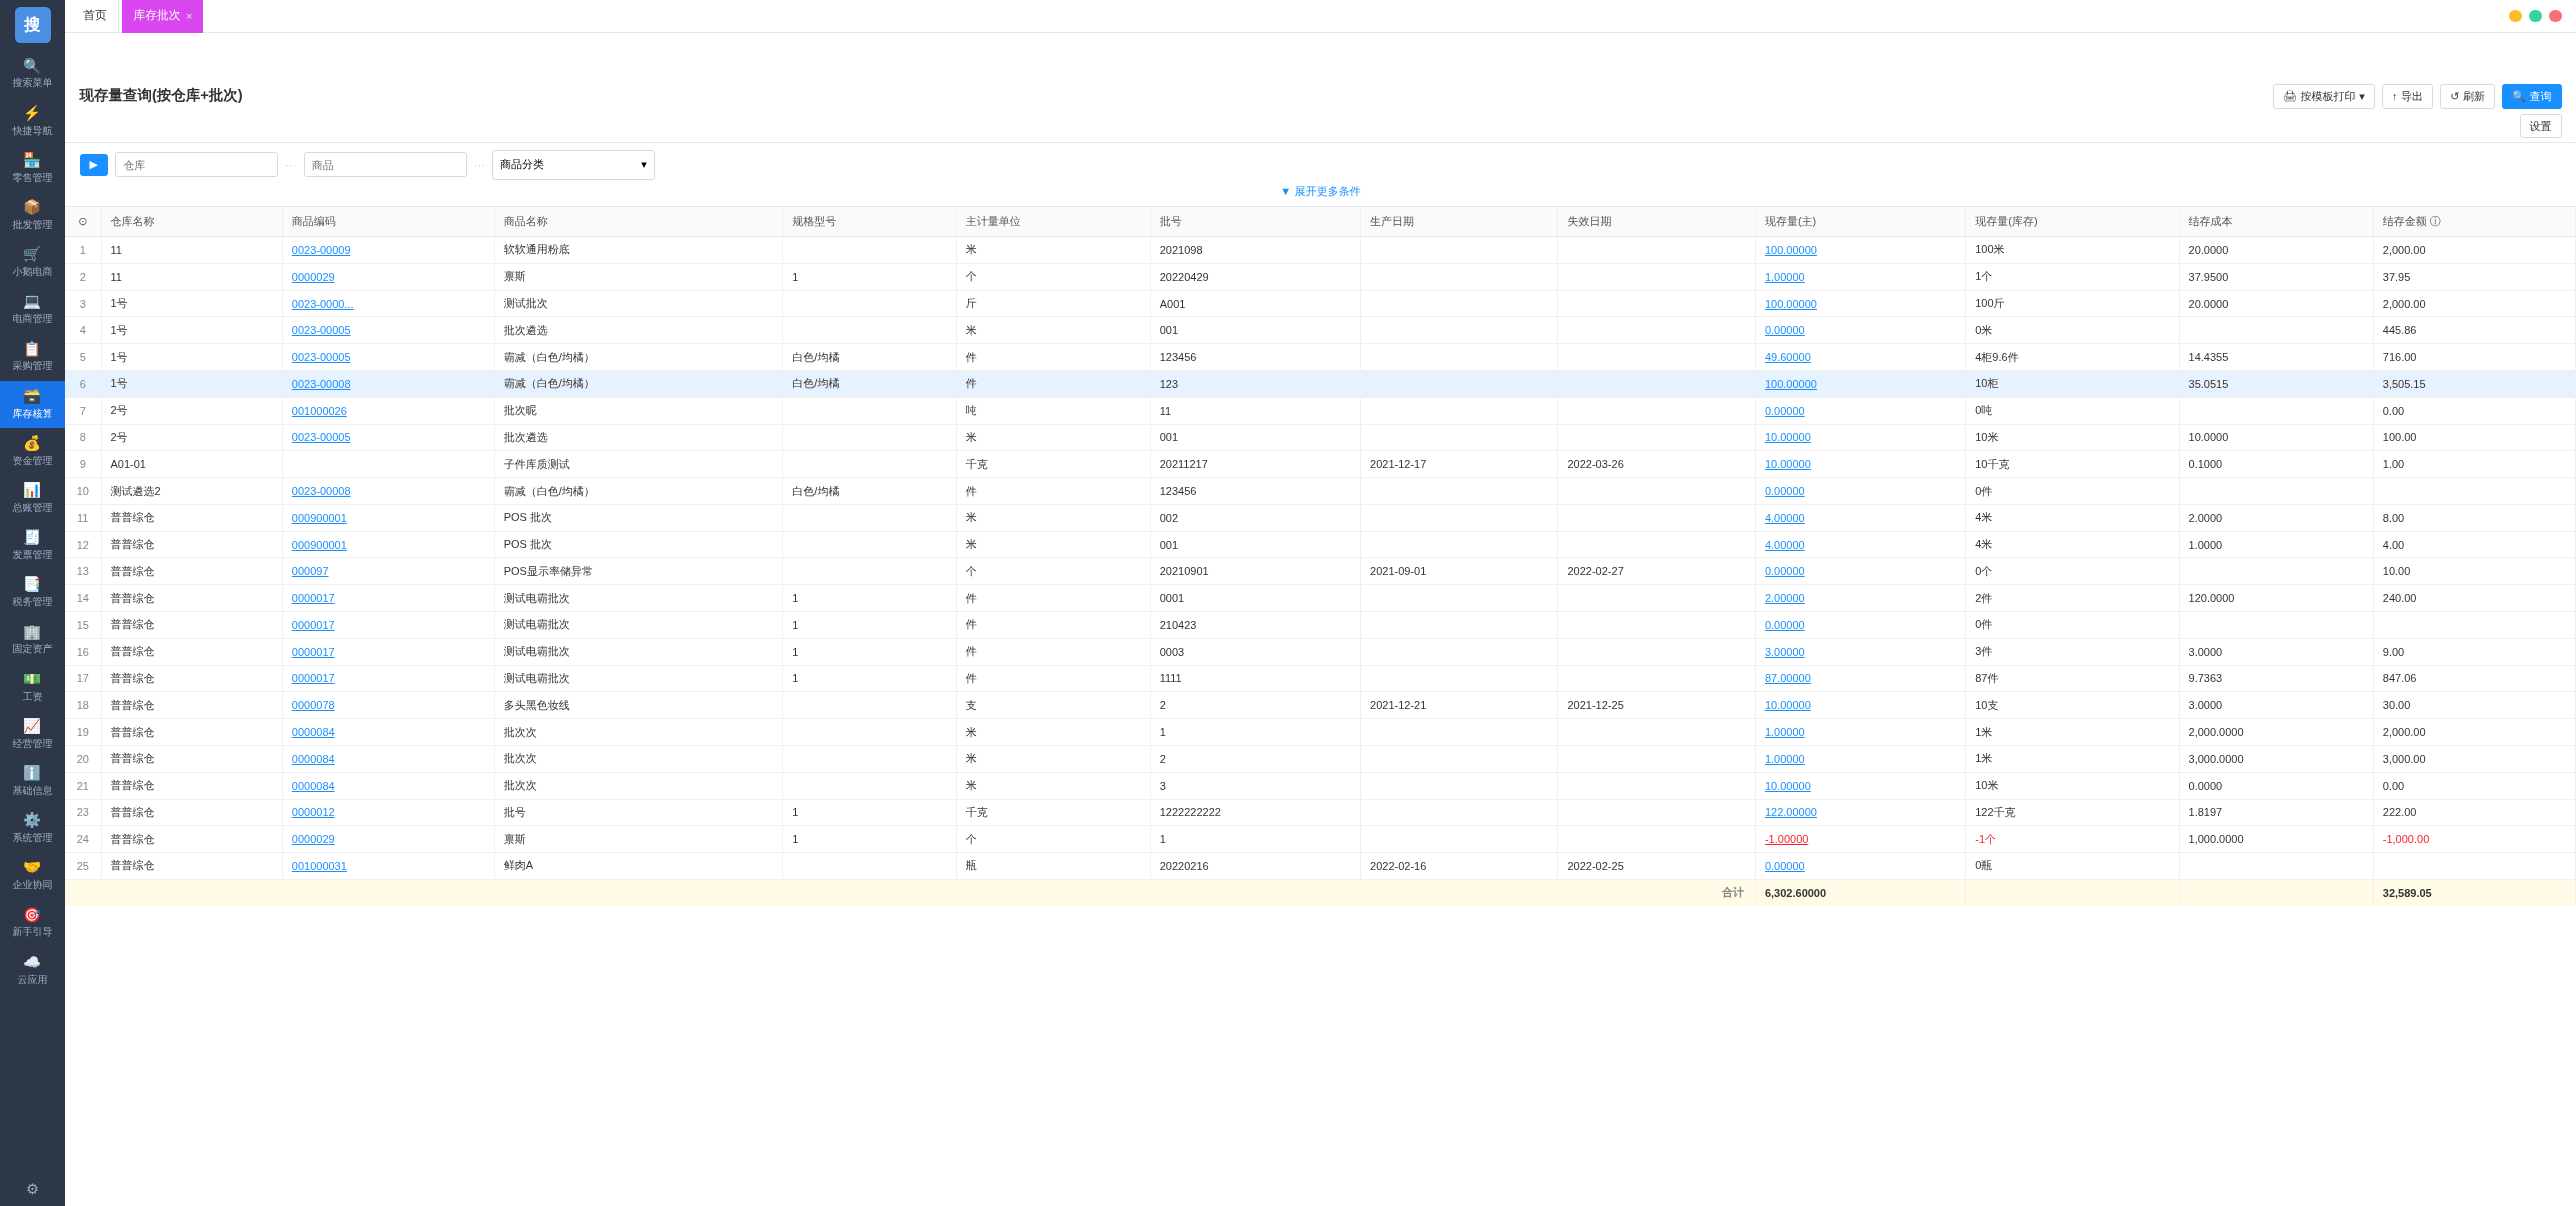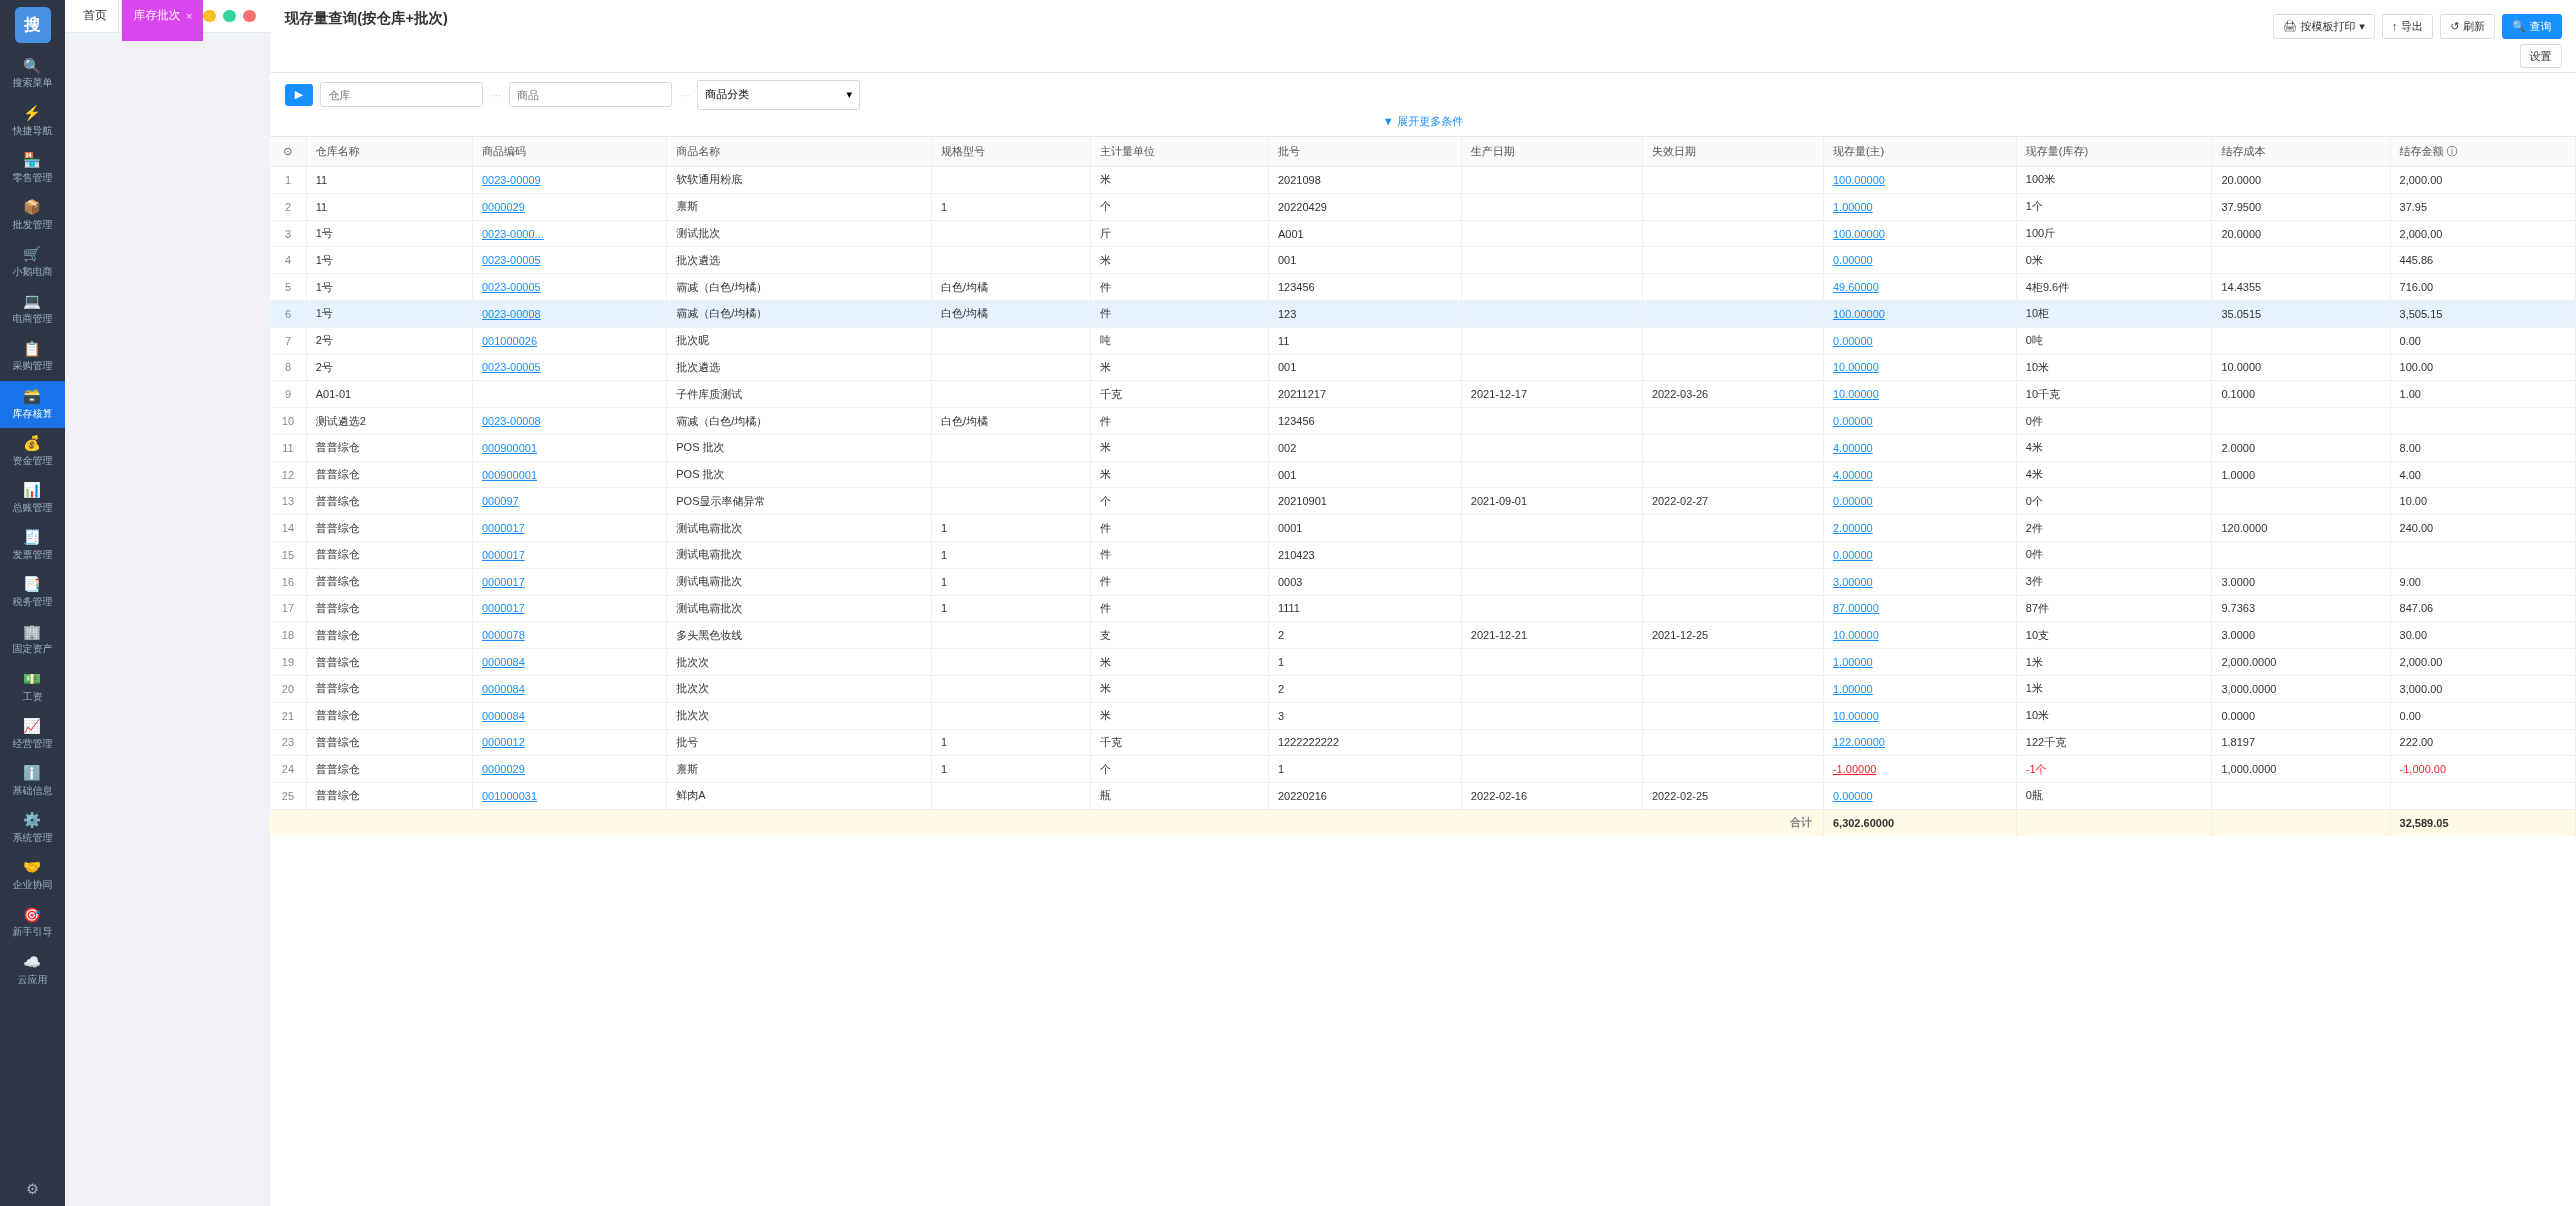--- a/index.html
+++ b/index.html
@@ -56,20 +56,21 @@
     }
     .sidebar-bottom {
       margin-top: auto;
       width: 100%;
     }
 
     
     .main-content {
       flex: 1;
       display: flex;
+      flex-direction: column;
       overflow: hidden;
     }
 
     
     .top-nav {
       background: #fff;
       border-bottom: 0.9px solid #e2e8f0;
       display: flex;
       align-items: center;
       height: 33px;
@@ -370,21 +371,21 @@
     <div class="window-controls">
       <div class="win-btn win-min"></div>
       <div class="win-btn win-max"></div>
       <div class="win-btn win-close"></div>
     </div>
   </div>
 
   <div class="page-area">
 
     <div class="page-header">
-      <div style="display:flex; align-items:flex-start; justify-content:space-between;">
+      <div style="display:flex; align-items:flex-end; justify-content:space-between;margin-top:37px;">
         <div class="page-title">现存量查询(按仓库+批次)</div>
         <div class="toolbar">
           <button class="toolbar-btn">
             <span>🖨</span>
             <span>按模板打印</span>
             <span>▾</span>
           </button>
           <button class="toolbar-btn">
             <span>↑</span>
             <span>导出</span>

